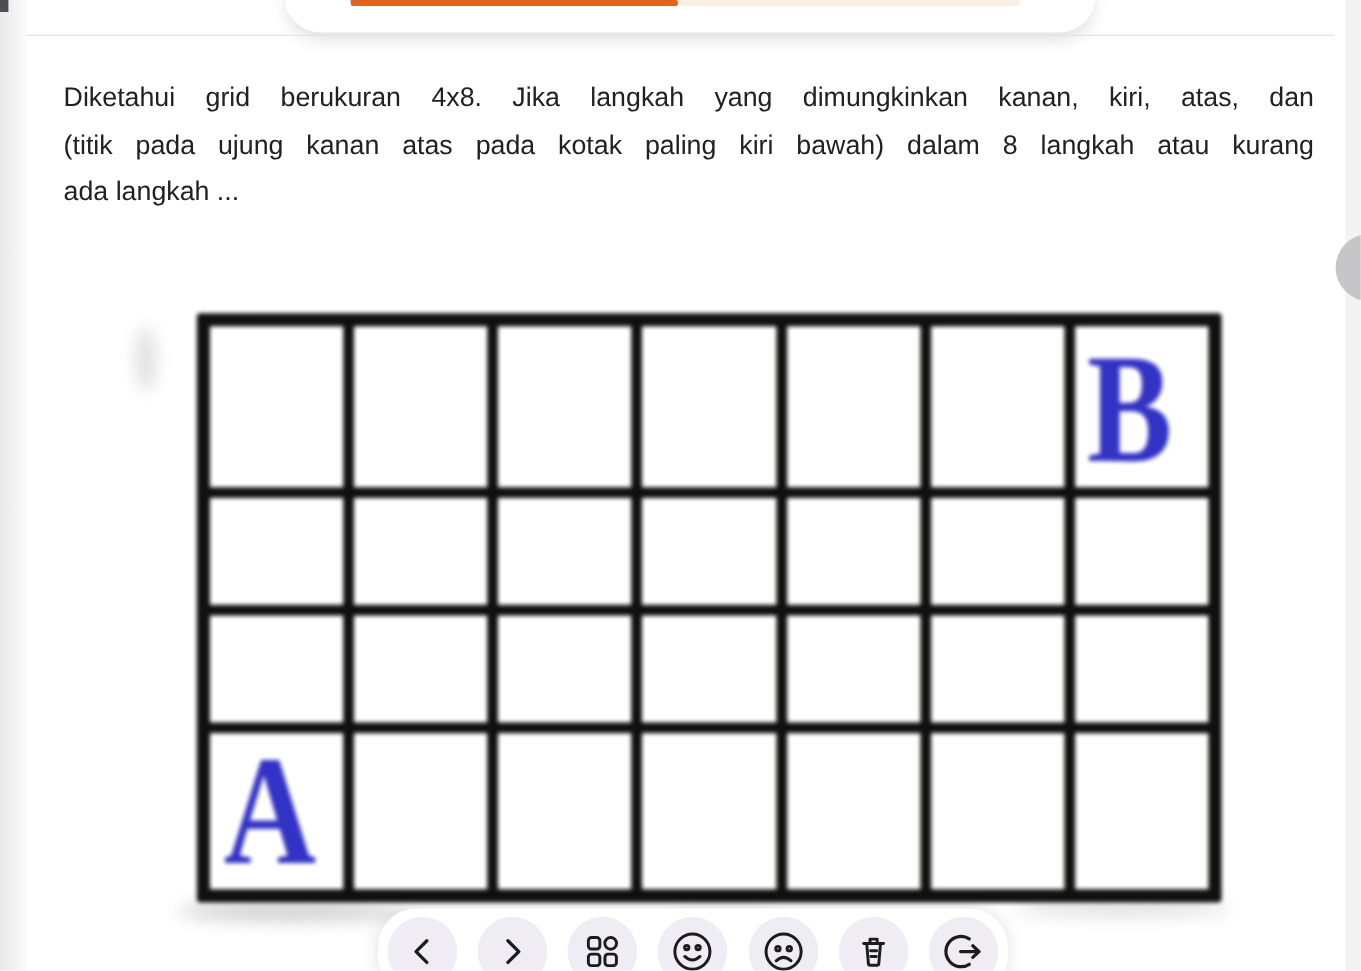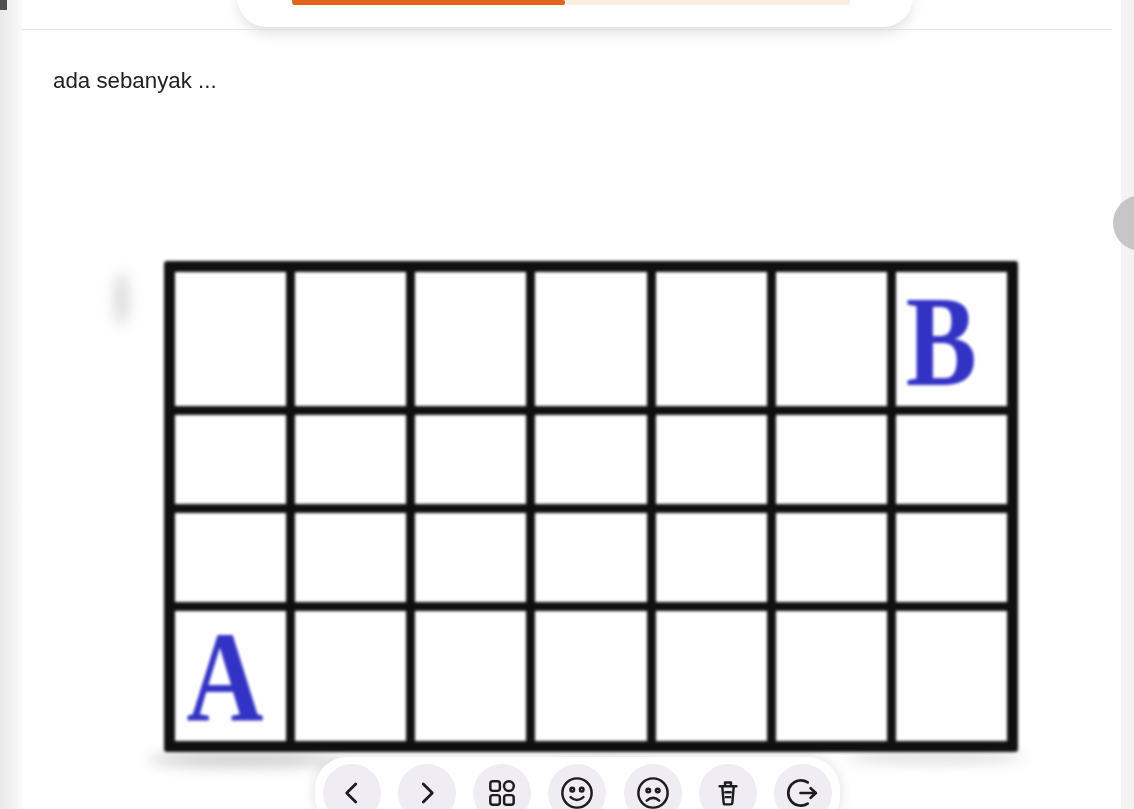--- a/index.html
+++ b/index.html
@@ -67,21 +67,23 @@
   <div class="scroll-handle" style="background: rgb(198, 198, 200);"></div>
   <div class="corner-dark"></div>
 
   <div class="top-sheet"></div>
   <div class="progress-track" style="background: rgb(251, 238, 227);">
     <div class="progress-fill" style="background: rgb(226, 100, 28); width: 49%;"></div>
   </div>
   <div class="divider"></div>
 
   <div class="question">
-    <div class="q-line last">ada sebanyak ...</div>
+    <div class="q-line">Diketahui grid berukuran 4x8. Jika langkah yang dimungkinkan kanan, kiri, atas, dan</div>
+    <div class="q-line">(titik pada ujung kanan atas pada kotak paling kiri bawah) dalam 8 langkah atau kurang</div>
+    <div class="q-line last">ada langkah ...</div>
   </div>
 
   <div class="smudge s1"></div>
   <div class="smudge s2"></div>
   <div class="smudge s3"></div>
   <div class="smudge s4"></div>
 
   <div class="figure">
     <div class="grid" style="background: rgb(20, 20, 20);">
         <div class="cell"></div>

